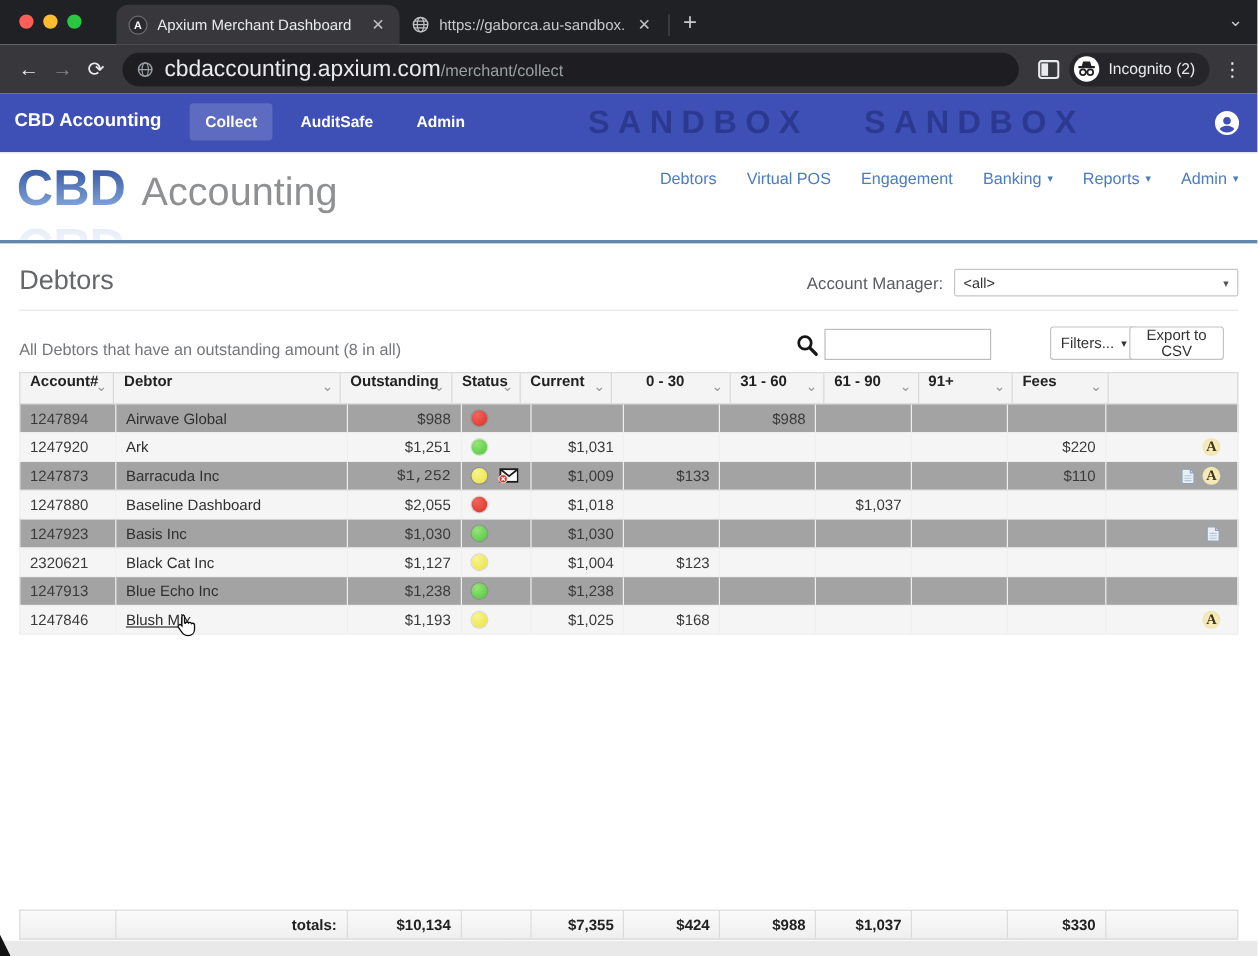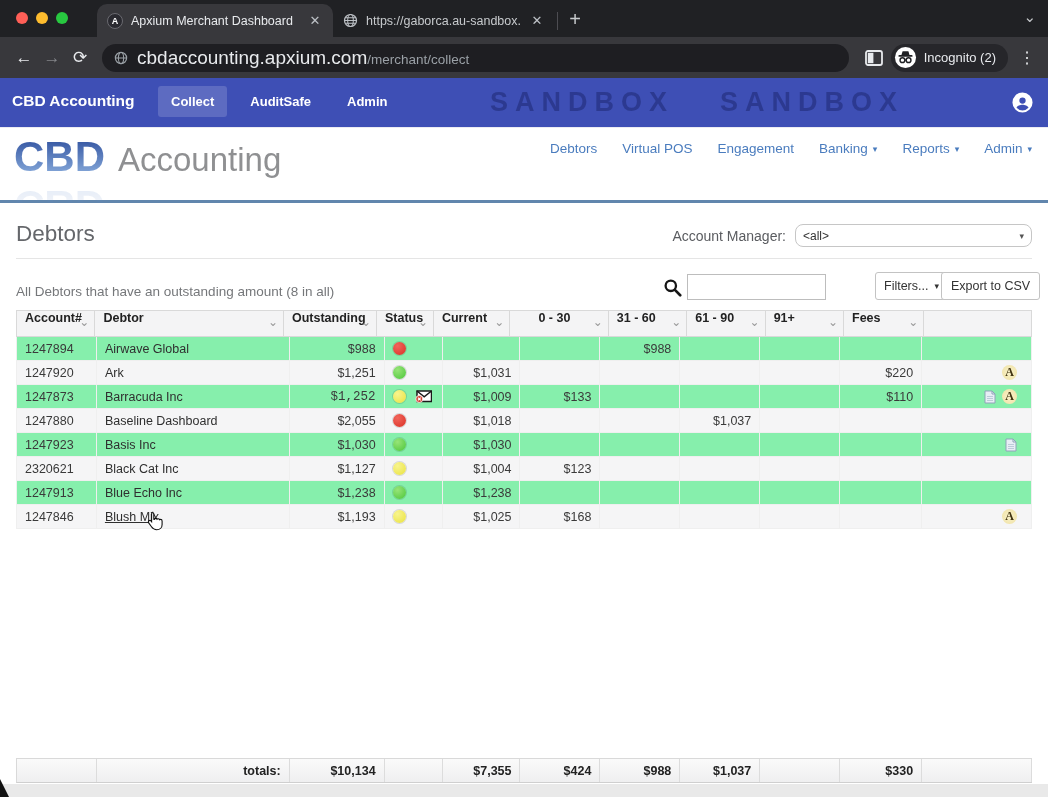--- a/index.html
+++ b/index.html
@@ -65,43 +65,43 @@
   .logo-acc { font-size:33px; color:#8f9092; margin-left:13px; font-weight:400; }
   .sitenav { position:absolute; right:16px; top:13px; display:flex; gap:25px; align-items:center; }
   .sitenav-item { color:#4a7cbe; font-size:13.5px; display:flex; align-items:center; gap:5px; }
   .caret { font-size:9px; color:#4a7cbe; }
 
   
   .main { position:absolute; top:203px; left:0; right:0; height:581px; background:#fff; }
   .page-title { position:absolute; left:16px; top:18px; font-size:22.5px; color:#65676b; }
   .am-group { position:absolute; right:16px; top:21px; display:flex; align-items:center; gap:9px; }
   .am-label { font-size:14px; color:#5a5c60; }
-  .am-select { width:237px; height:23px; border:1px solid #c6c6c6; border-radius:8px; background:#fff;
+  .am-select { width:237px; height:23px; border:1px solid #c6c6c6; border-radius:2px; background:#fff;
     display:flex; align-items:center; padding:0 7px; font-size:12px; color:#333; position:relative; }
   .am-select .sel-caret { position:absolute; right:7px; font-size:9px; color:#555; }
   .divider1 { position:absolute; top:55px; left:16px; right:16px; border-top:1px solid #e5e5e5; }
   .subtitle { position:absolute; left:16px; top:81px; font-size:13.5px; color:#75777a; }
   .search-icon { position:absolute; left:663px; top:75px; display:flex; }
   .search-input { position:absolute; left:687px; top:71px; width:139px; height:26px;
     border:1px solid #bdbdbd; font-size:13px; padding:0 6px; outline:none; background:#fff; }
   .btn { position:absolute; top:69px; height:28px; background:#fff; border:1px solid #c3c3c3;
     border-radius:3px; font-size:12.5px; color:#333; font-family:"Liberation Sans",sans-serif;
     display:flex; align-items:center; justify-content:center; gap:6px; }
   .btn-filters { left:875px; width:73px; }
-  .btn-export { left:941px; width:99px; }
+  .btn-export { left:941px; width:79px; }
   .btn .caret { color:#333; }
 
   
   .dtable { position:absolute; left:16px; top:107px; width:1016px; height:473px; }
   .hrow { display:flex; height:27px; background:#f4f4f5; border-top:1px solid #d9d9d9;
     border-bottom:1px solid #d9d9d9; border-left:1px solid #d9d9d9; }
   .hcell { position:relative; border-right:1px solid #d9d9d9; display:flex; align-items:flex-start;
     font-size:12.5px; font-weight:bold; color:#222; padding:0 8px; }
   .hcell .sort { position:absolute; right:5px; top:4px; color:#9a9a9a; font-weight:normal; font-size:12px; }
-  .trow { display:flex; height:24px; background:#86efac; border-bottom:1px solid #efefef;
+  .trow { display:flex; height:24px; background:#a3a3a3; border-bottom:1px solid #efefef;
     border-left:1px solid #efefef; }
   .trow.odd { background:#f5f5f6; }
   .tcell { border-right:1px solid #efefef; font-size:12.5px; color:#3a3a3a; display:flex;
     align-items:center; padding:0 8px; overflow:hidden; white-space:nowrap; }
   .tcell.num { justify-content:flex-end; }
   .tcell.actions { justify-content:flex-end; gap:6px; padding-right:14px; }
   .debtor-link { color:#2f2f2f; }
   .debtor-link.hovered { text-decoration:underline; }
   .dot { width:13px; height:13px; border-radius:50%; box-shadow:0 0 0 1px rgba(0,0,0,.12); }
   .dot-red    { background:radial-gradient(circle at 35% 30%, #f2655c, #d93025); }

